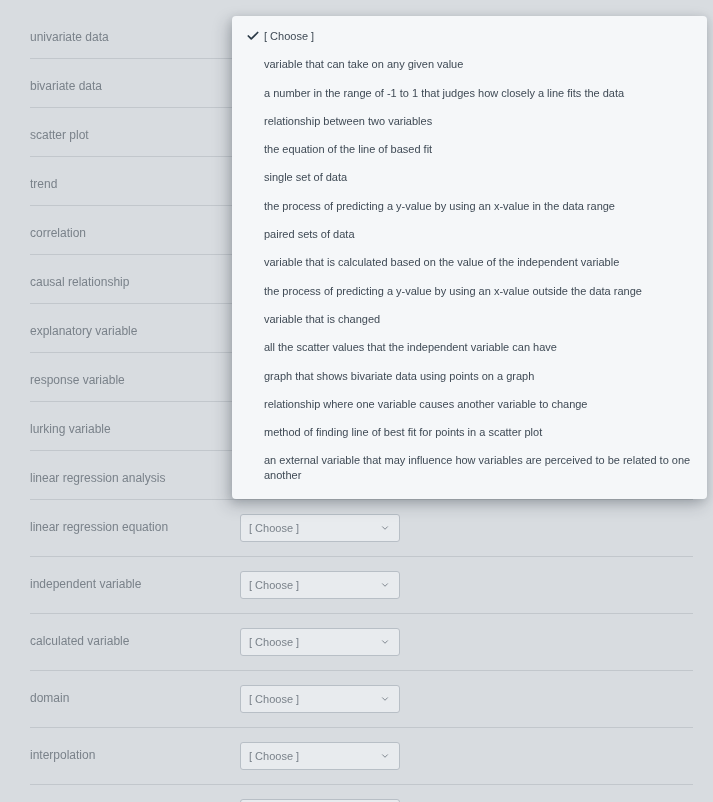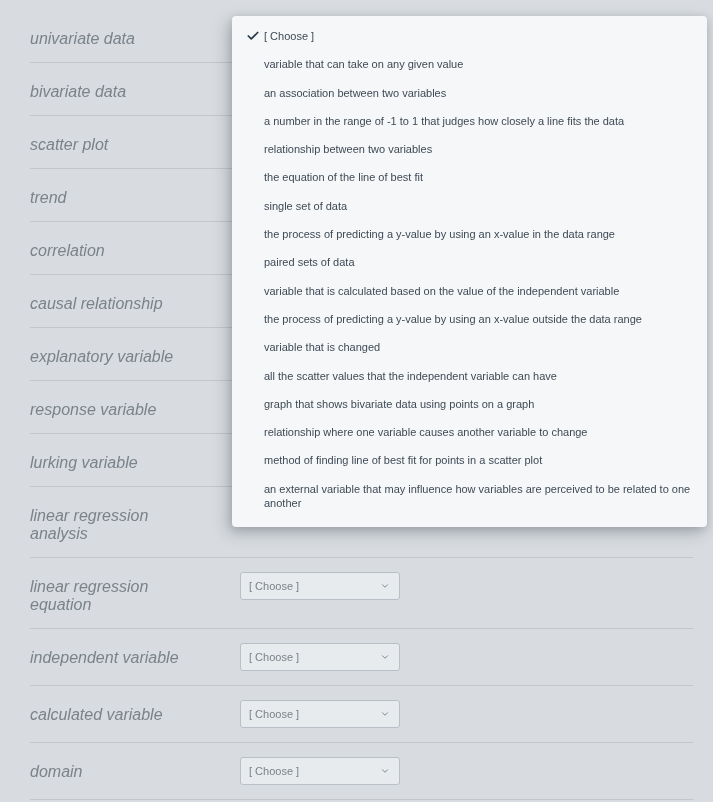--- a/index.html
+++ b/index.html
@@ -21,23 +21,22 @@
       align-items: flex-start;
       border-bottom: 1px solid #c2c7cc;
       padding: 14px 0;
       min-height: 48px;
     }
     .row:last-child { border-bottom: none; }
     .term {
       width: 180px;
       flex-shrink: 0;
       color: #7a828a;
-      font-size: 16px;
+      font-size: 12px;
       padding-top: 6px;
-      font-style: italic;
     }
     .answer-cell {
       flex: 1;
       padding-left: 30px;
     }
     .select {
       display: inline-flex;
       align-items: center;
       justify-content: space-between;
       width: 160px;
@@ -202,33 +201,29 @@
         </svg>
       </span>
       <span class="opt-text">[ Choose ]</span>
     </div>
     <div class="option">
       <span class="check-slot"></span>
       <span class="opt-text">variable that can take on any given value</span>
     </div>
     <div class="option">
       <span class="check-slot"></span>
-      <span class="opt-text">an association between two variables</span>
-    </div>
-    <div class="option">
-      <span class="check-slot"></span>
       <span class="opt-text">a number in the range of -1 to 1 that judges how closely a line fits the data</span>
     </div>
     <div class="option">
       <span class="check-slot"></span>
       <span class="opt-text">relationship between two variables</span>
     </div>
     <div class="option">
       <span class="check-slot"></span>
-      <span class="opt-text">the equation of the line of best fit</span>
+      <span class="opt-text">the equation of the line of based fit</span>
     </div>
     <div class="option">
       <span class="check-slot"></span>
       <span class="opt-text">single set of data</span>
     </div>
     <div class="option">
       <span class="check-slot"></span>
       <span class="opt-text">the process of predicting a y-value by using an x-value in the data range</span>
     </div>
     <div class="option">

